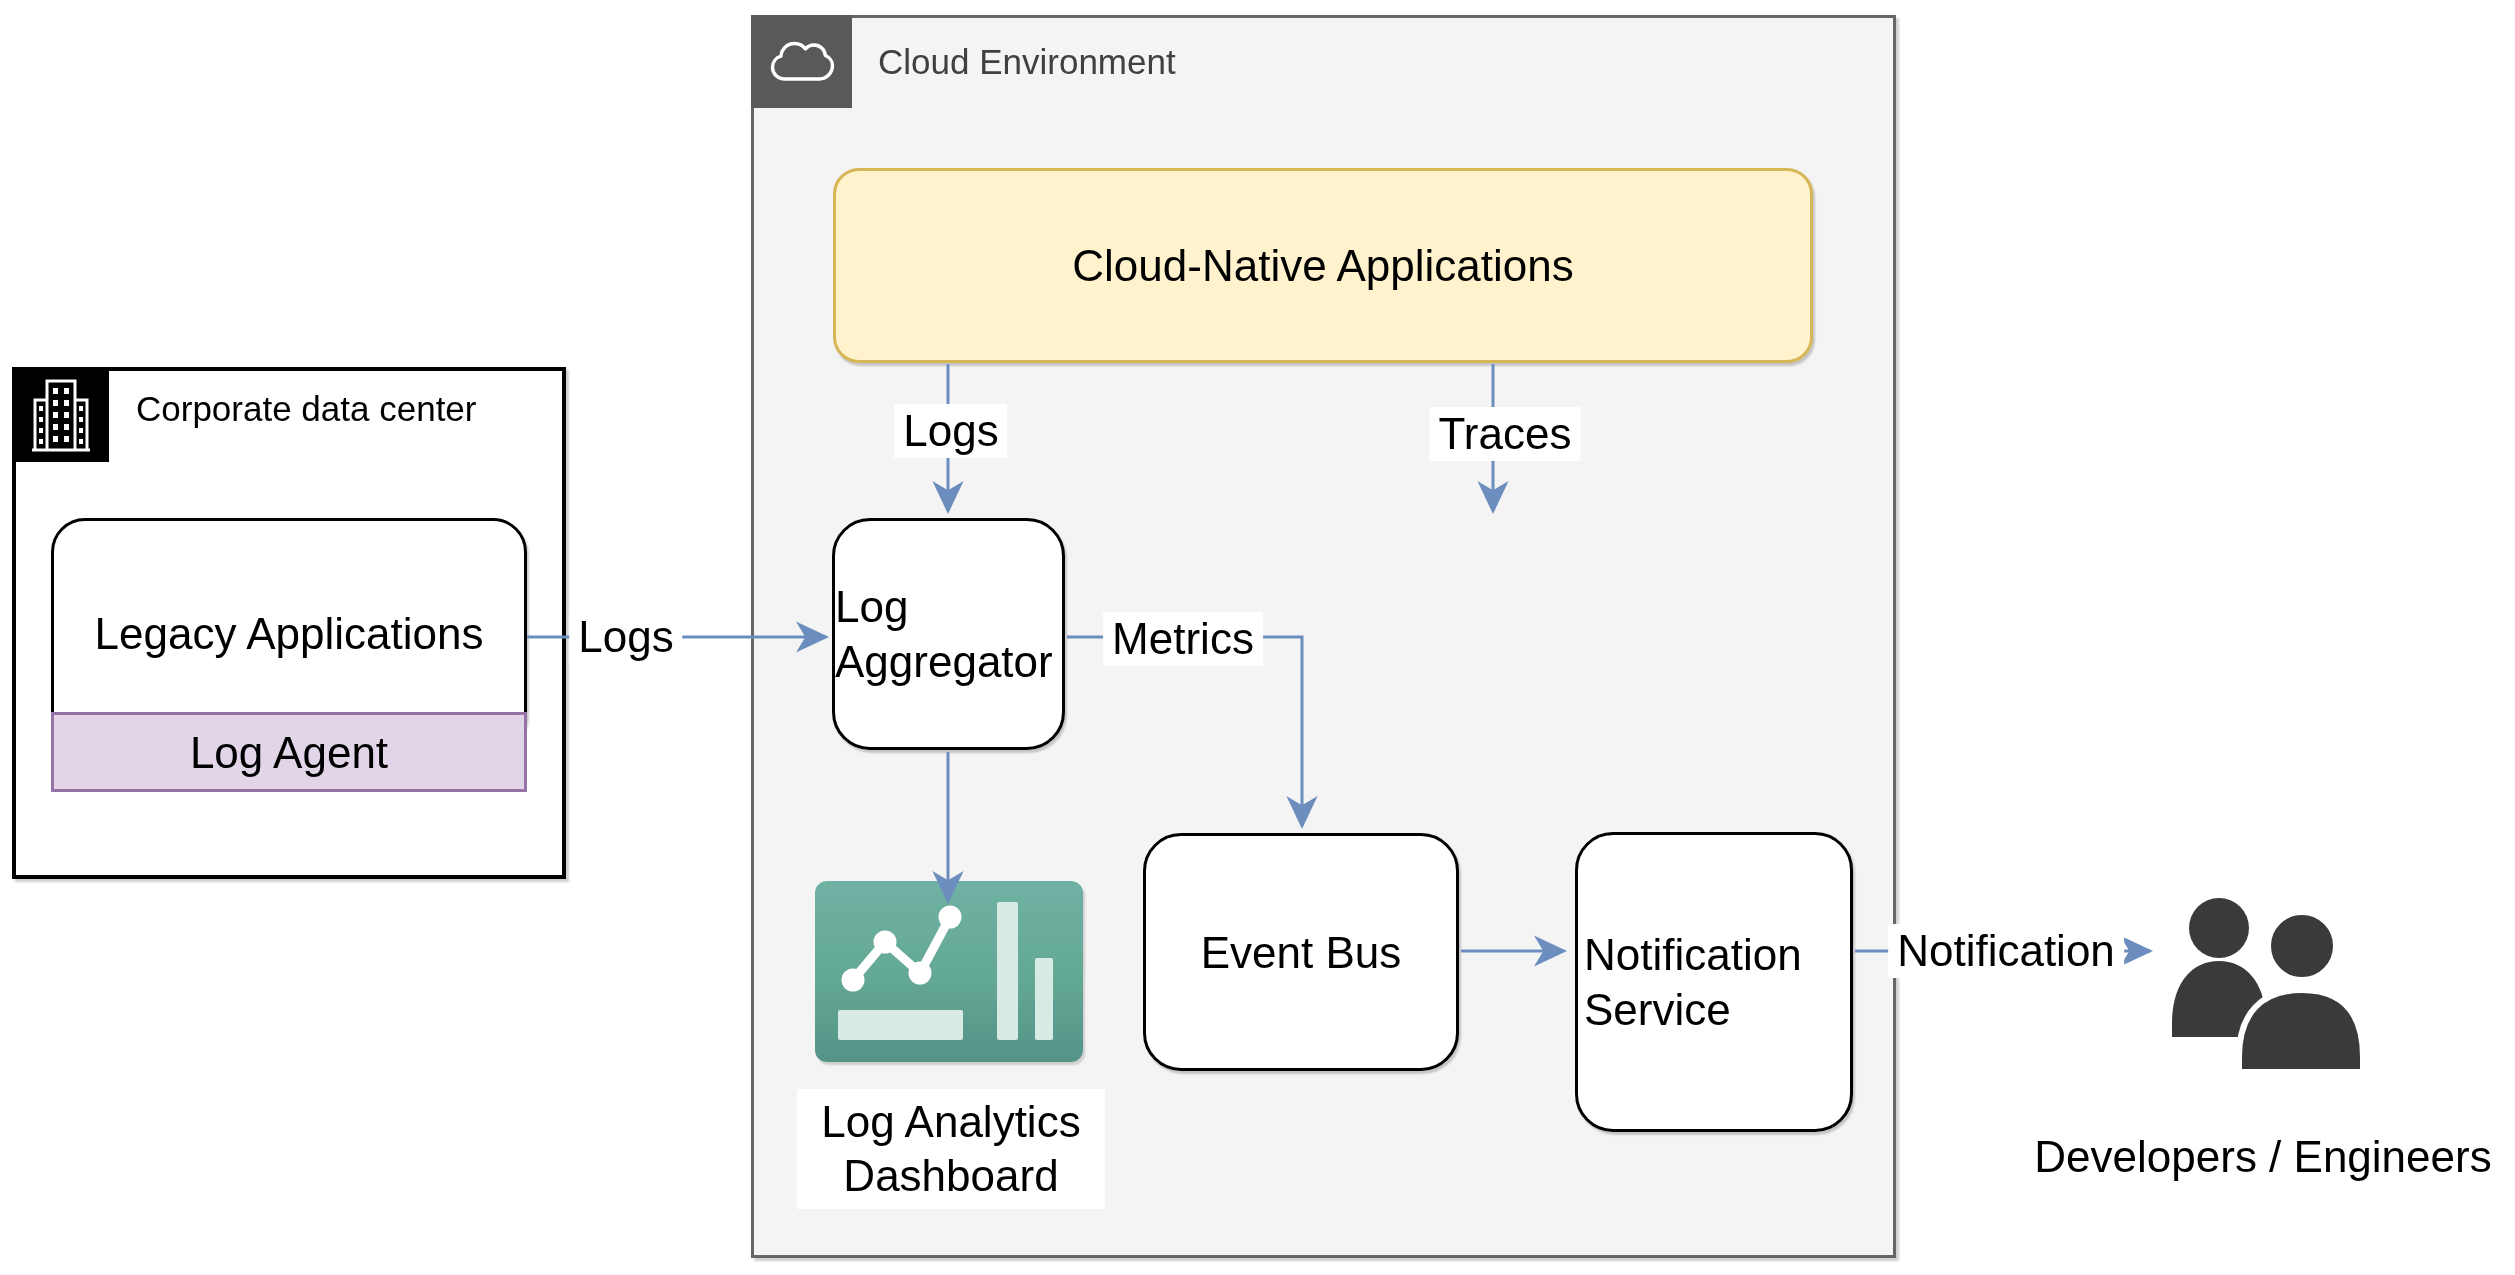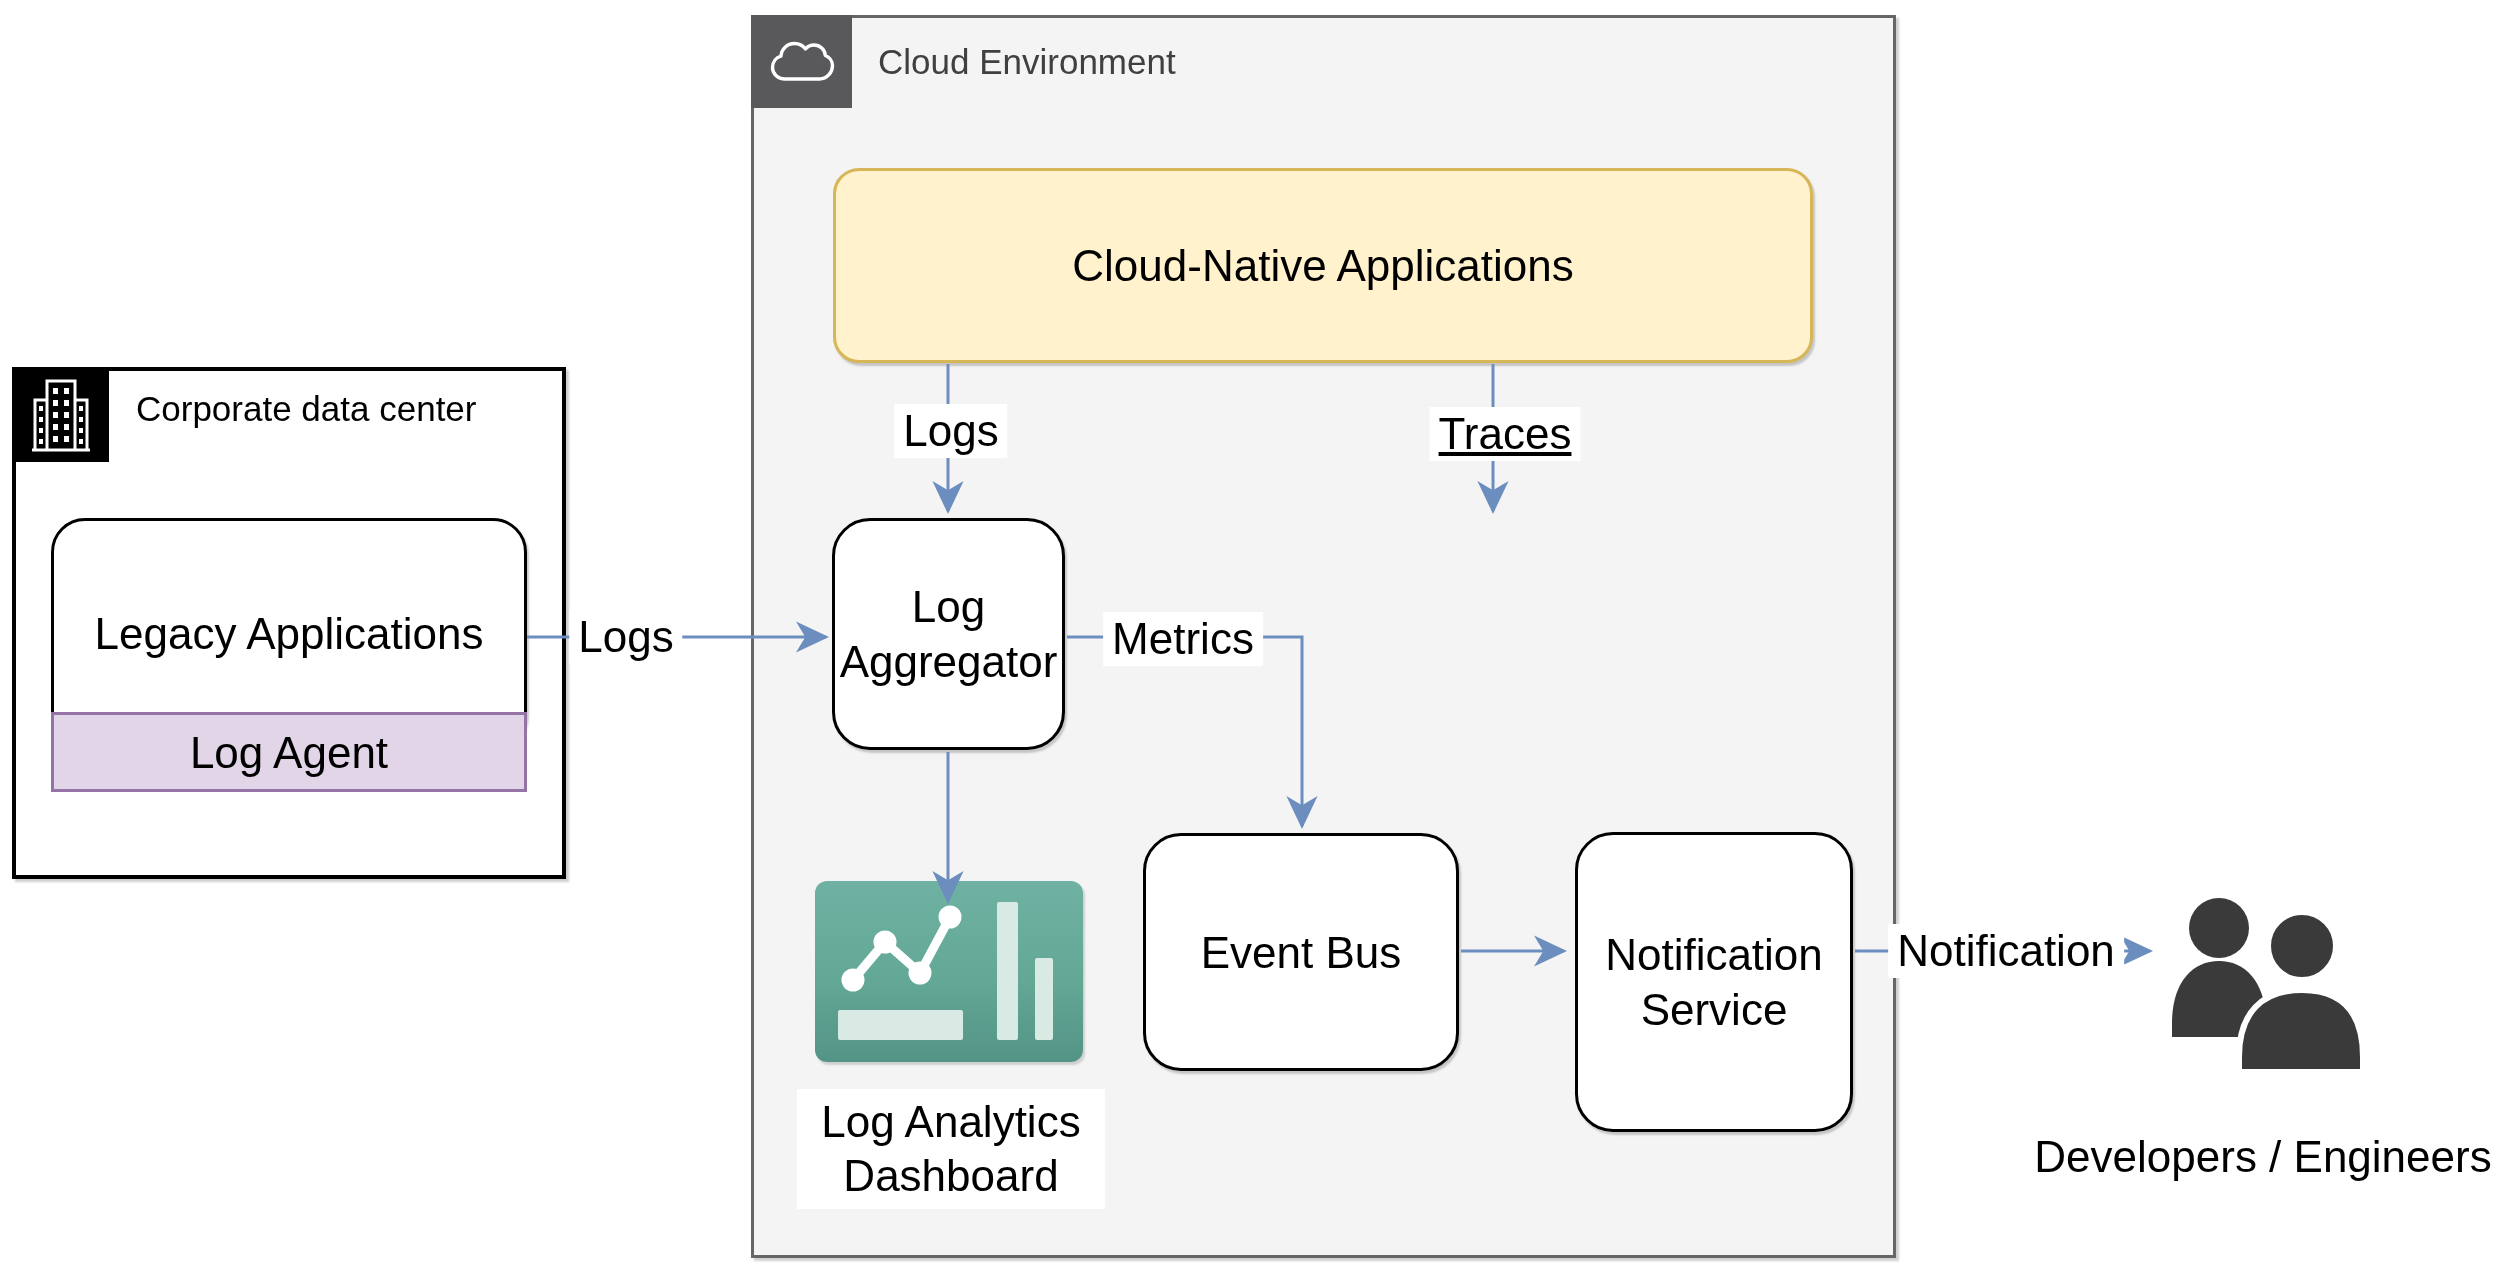--- a/index.html
+++ b/index.html
@@ -30,21 +30,21 @@
   }
   .tab{position:absolute;z-index:2;display:flex;align-items:center;justify-content:center;box-sizing:border-box;}
   .cloud-tab{left:751px;top:15px;width:101px;height:93px;background:var(--container-tab);}
   .corp-tab{left:12px;top:367px;width:97px;height:95px;background:var(--corporate-tab);}
   .container-title{position:absolute;z-index:2;font-size:35px;line-height:55px;}
   .cloud-title{left:878px;top:34px;color:var(--title-text);white-space:nowrap;}
   .corp-title{left:136px;top:381px;width:375px;color:#000;}
   
   .node{
     position:absolute;box-sizing:border-box;z-index:3;
-    display:flex;align-items:center;justify-content:center;text-align:center;
+    display:flex;align-items:center;justify-content:center;text-align:left;
     font-size:44px;line-height:55px;color:var(--text);
     background:var(--node-fill);border:3px solid var(--node-border);
     box-shadow:2px 3px 2px rgba(140,140,140,.45);
   }
   .rounded{border-radius:38px;}
   .yellow{
     left:833px;top:168px;width:980px;height:195px;border-radius:26px;
     background:var(--yellow-fill);border-color:var(--yellow-border);
   }
   .legacy{left:51px;top:518px;width:476px;height:230px;border-radius:34px;z-index:3;}
@@ -187,17 +187,17 @@
     <path class="edge" d="M948 364 L948 511" marker-end="url(#ah)"></path>
     <path class="edge" d="M1493 364 L1493 511" marker-end="url(#ah)"></path>
     <path class="edge" d="M1067 637 L1302 637 L1302 826" marker-end="url(#ah)"></path>
     <path class="edge" d="M948 752 L948 901" marker-end="url(#ah)"></path>
     <path class="edge" d="M1461 951 L1564 951" marker-end="url(#ah)"></path>
     <path class="edge" d="M1855 951 L2150 951" marker-end="url(#ah)"></path>
   </svg>
 
   <div class="edge-label" style="left:626px;top:637px;">Logs</div>
   <div class="edge-label" style="left:951px;top:431px;">Logs</div>
-  <div class="edge-label" style="left:1505px;top:434px;text-decoration:underline;">Traces</div>
+  <div class="edge-label" style="left:1505px;top:434px;">Traces</div>
   <div class="edge-label" style="left:1183px;top:639px;">Metrics</div>
   <div class="edge-label" style="left:2006px;top:951px;">Notification</div>
 
 </div>
 
 </body></html>

